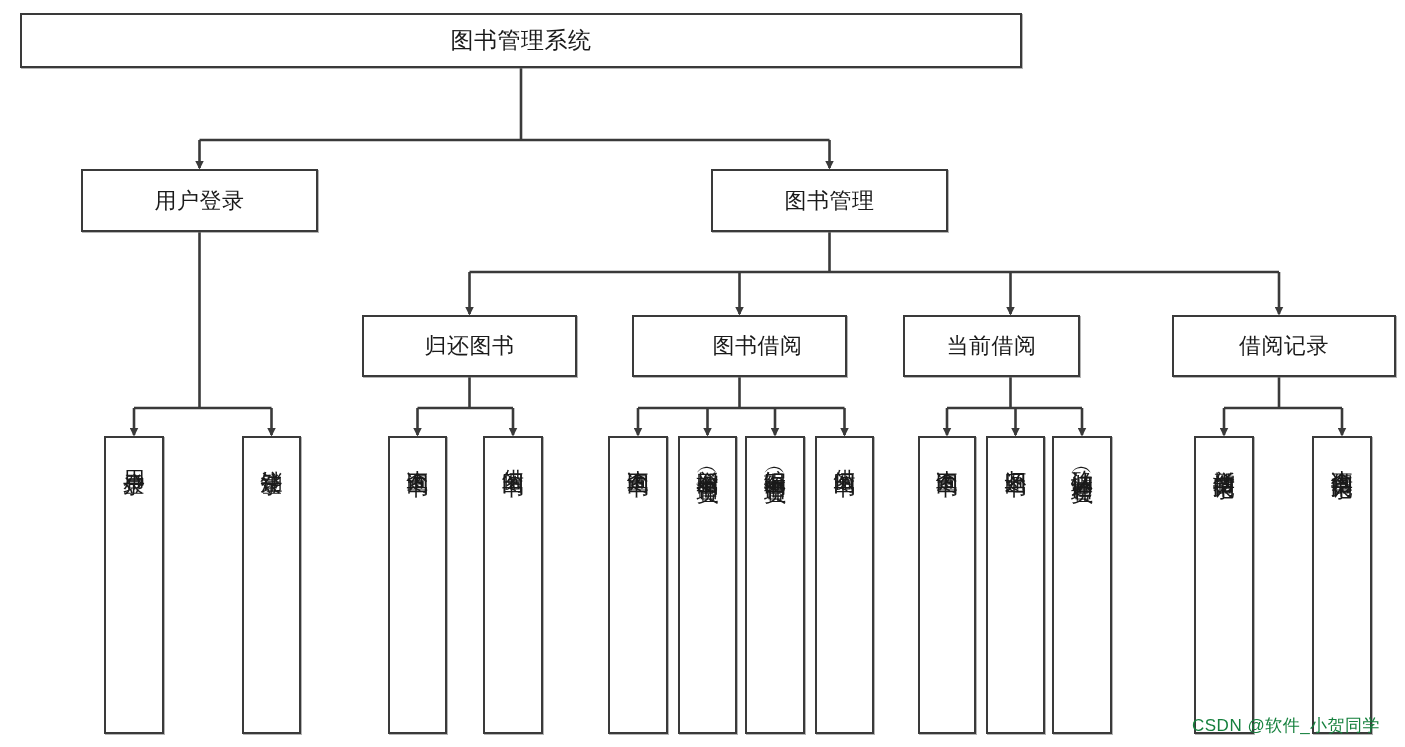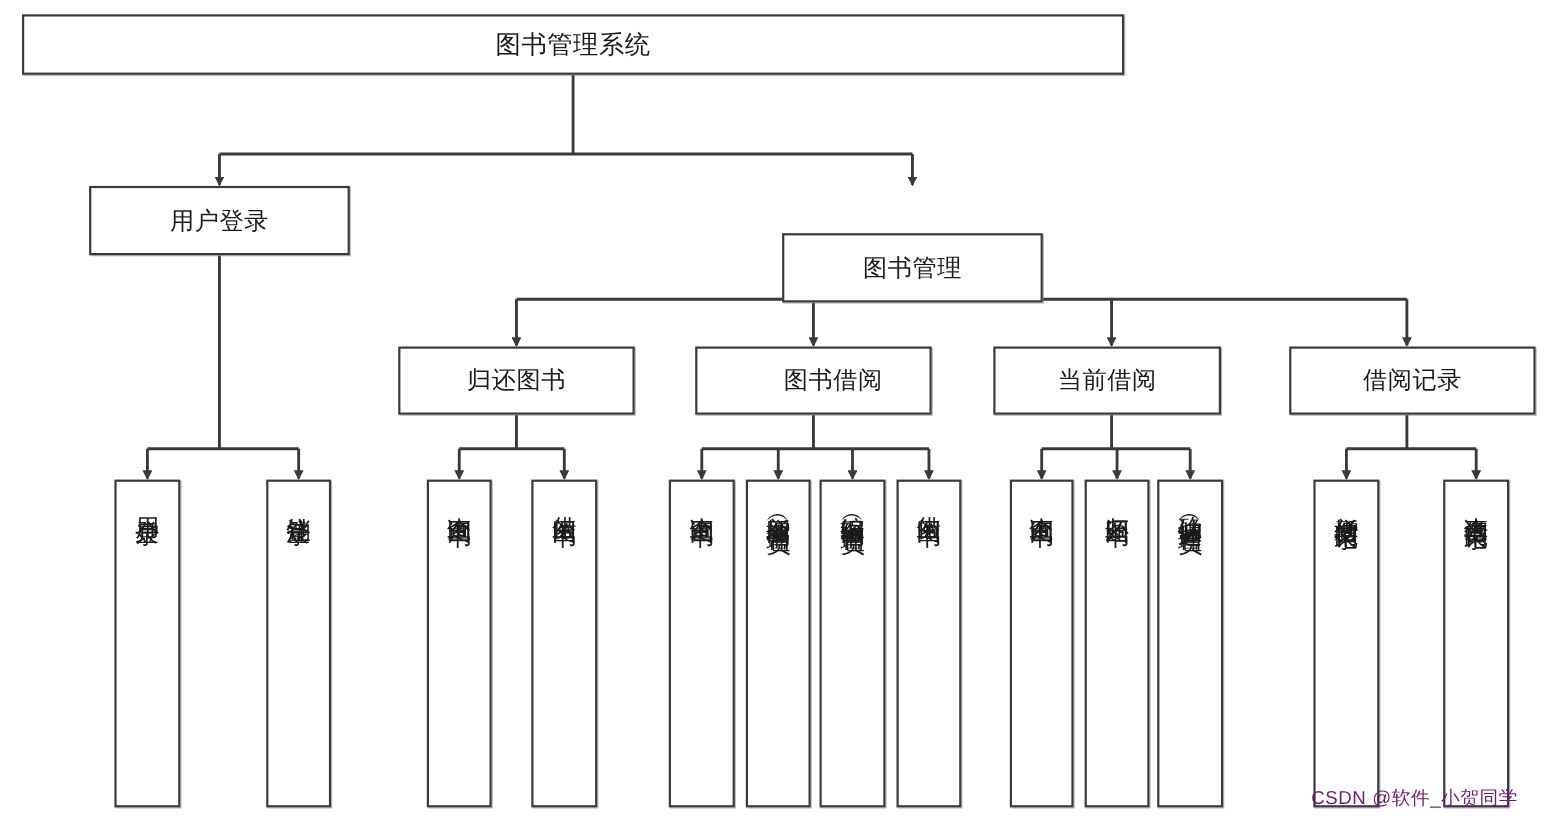--- a/index.html
+++ b/index.html
@@ -54,21 +54,21 @@
     writing-mode: vertical-rl;
     text-orientation: upright;
     font-size: 22px;
     letter-spacing: 2px;
     line-height: 1;
     white-space: nowrap;
   }
   .node.root .label { font-size: 23px; }
   .watermark {
     position: absolute;
-    color: #701a75;
+    color: #15803d;
     font-size: 17px;
     white-space: nowrap;
     letter-spacing: 0.5px;
   }
 </style>
 </head>
 <body>
 
 <div id="diagram-root">
   <svg class="wires" viewBox="0 0 1405 747" xmlns="http://www.w3.org/2000/svg">
@@ -114,30 +114,30 @@
       </g>
   </svg>
 
   <div id="node-layer">
       <div class="node horiz root" style="left: 20px; top: 13px; width: 1002px; height: 55px;">
         <span class="label">图书管理系统</span>
       </div>
       <div class="node horiz" style="left: 81px; top: 169px; width: 237px; height: 63px;">
         <span class="label">用户登录</span>
       </div>
-      <div class="node horiz" style="left: 711px; top: 169px; width: 237px; height: 63px; margin-top: 43px;">
+      <div class="node horiz" style="left: 711px; top: 169px; width: 237px; height: 63px;">
         <span class="label">图书管理</span>
       </div>
       <div class="node horiz" style="left: 362px; top: 315px; width: 215px; height: 62px;">
         <span class="label">归还图书</span>
       </div>
       <div class="node horiz" style="left: 632px; top: 315px; width: 215px; height: 62px; padding-left: 36px;">
         <span class="label">图书借阅</span>
       </div>
-      <div class="node horiz" style="left: 903px; top: 315px; width: 207px; height: 62px;">
+      <div class="node horiz" style="left: 903px; top: 315px; width: 177px; height: 62px;">
         <span class="label">当前借阅</span>
       </div>
       <div class="node horiz" style="left: 1172px; top: 315px; width: 224px; height: 62px;">
         <span class="label">借阅记录</span>
       </div>
       <div class="node vert" style="left: 104px; top: 436px; width: 60px; height: 298px;">
         <span class="label">用户登录</span>
       </div>
       <div class="node vert" style="left: 242px; top: 436px; width: 59px; height: 298px;">
         <span class="label">注销登录</span>

